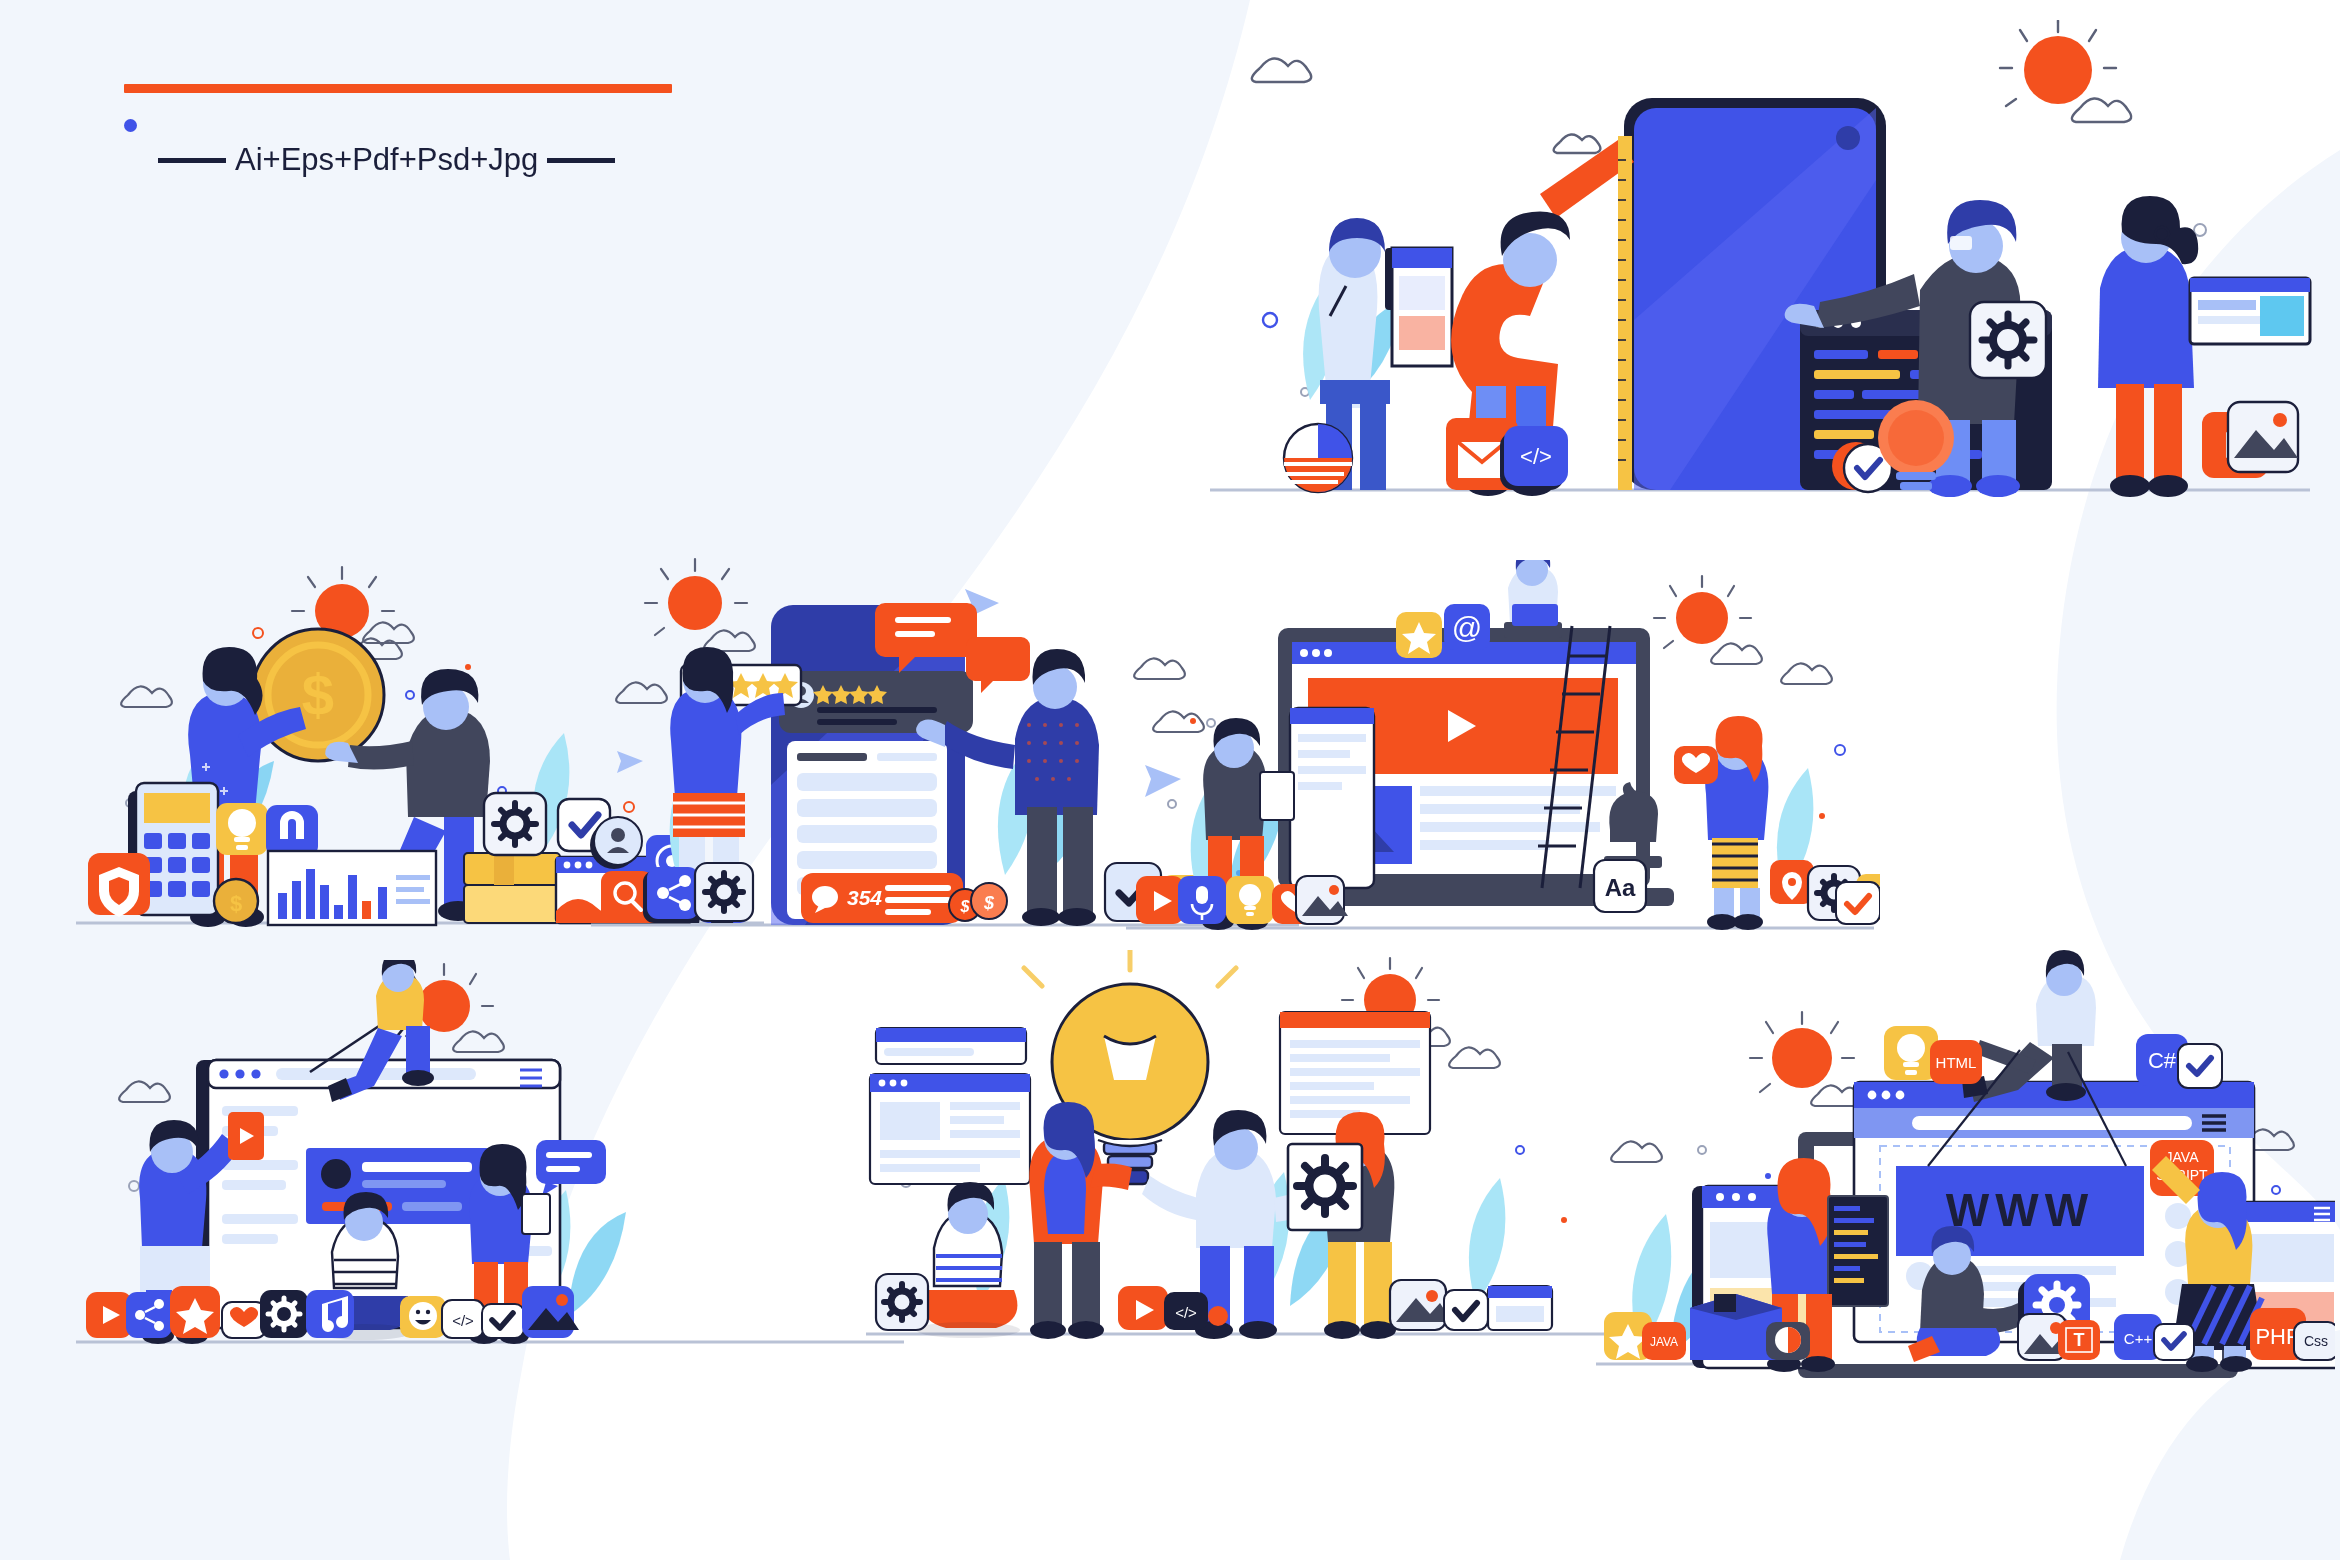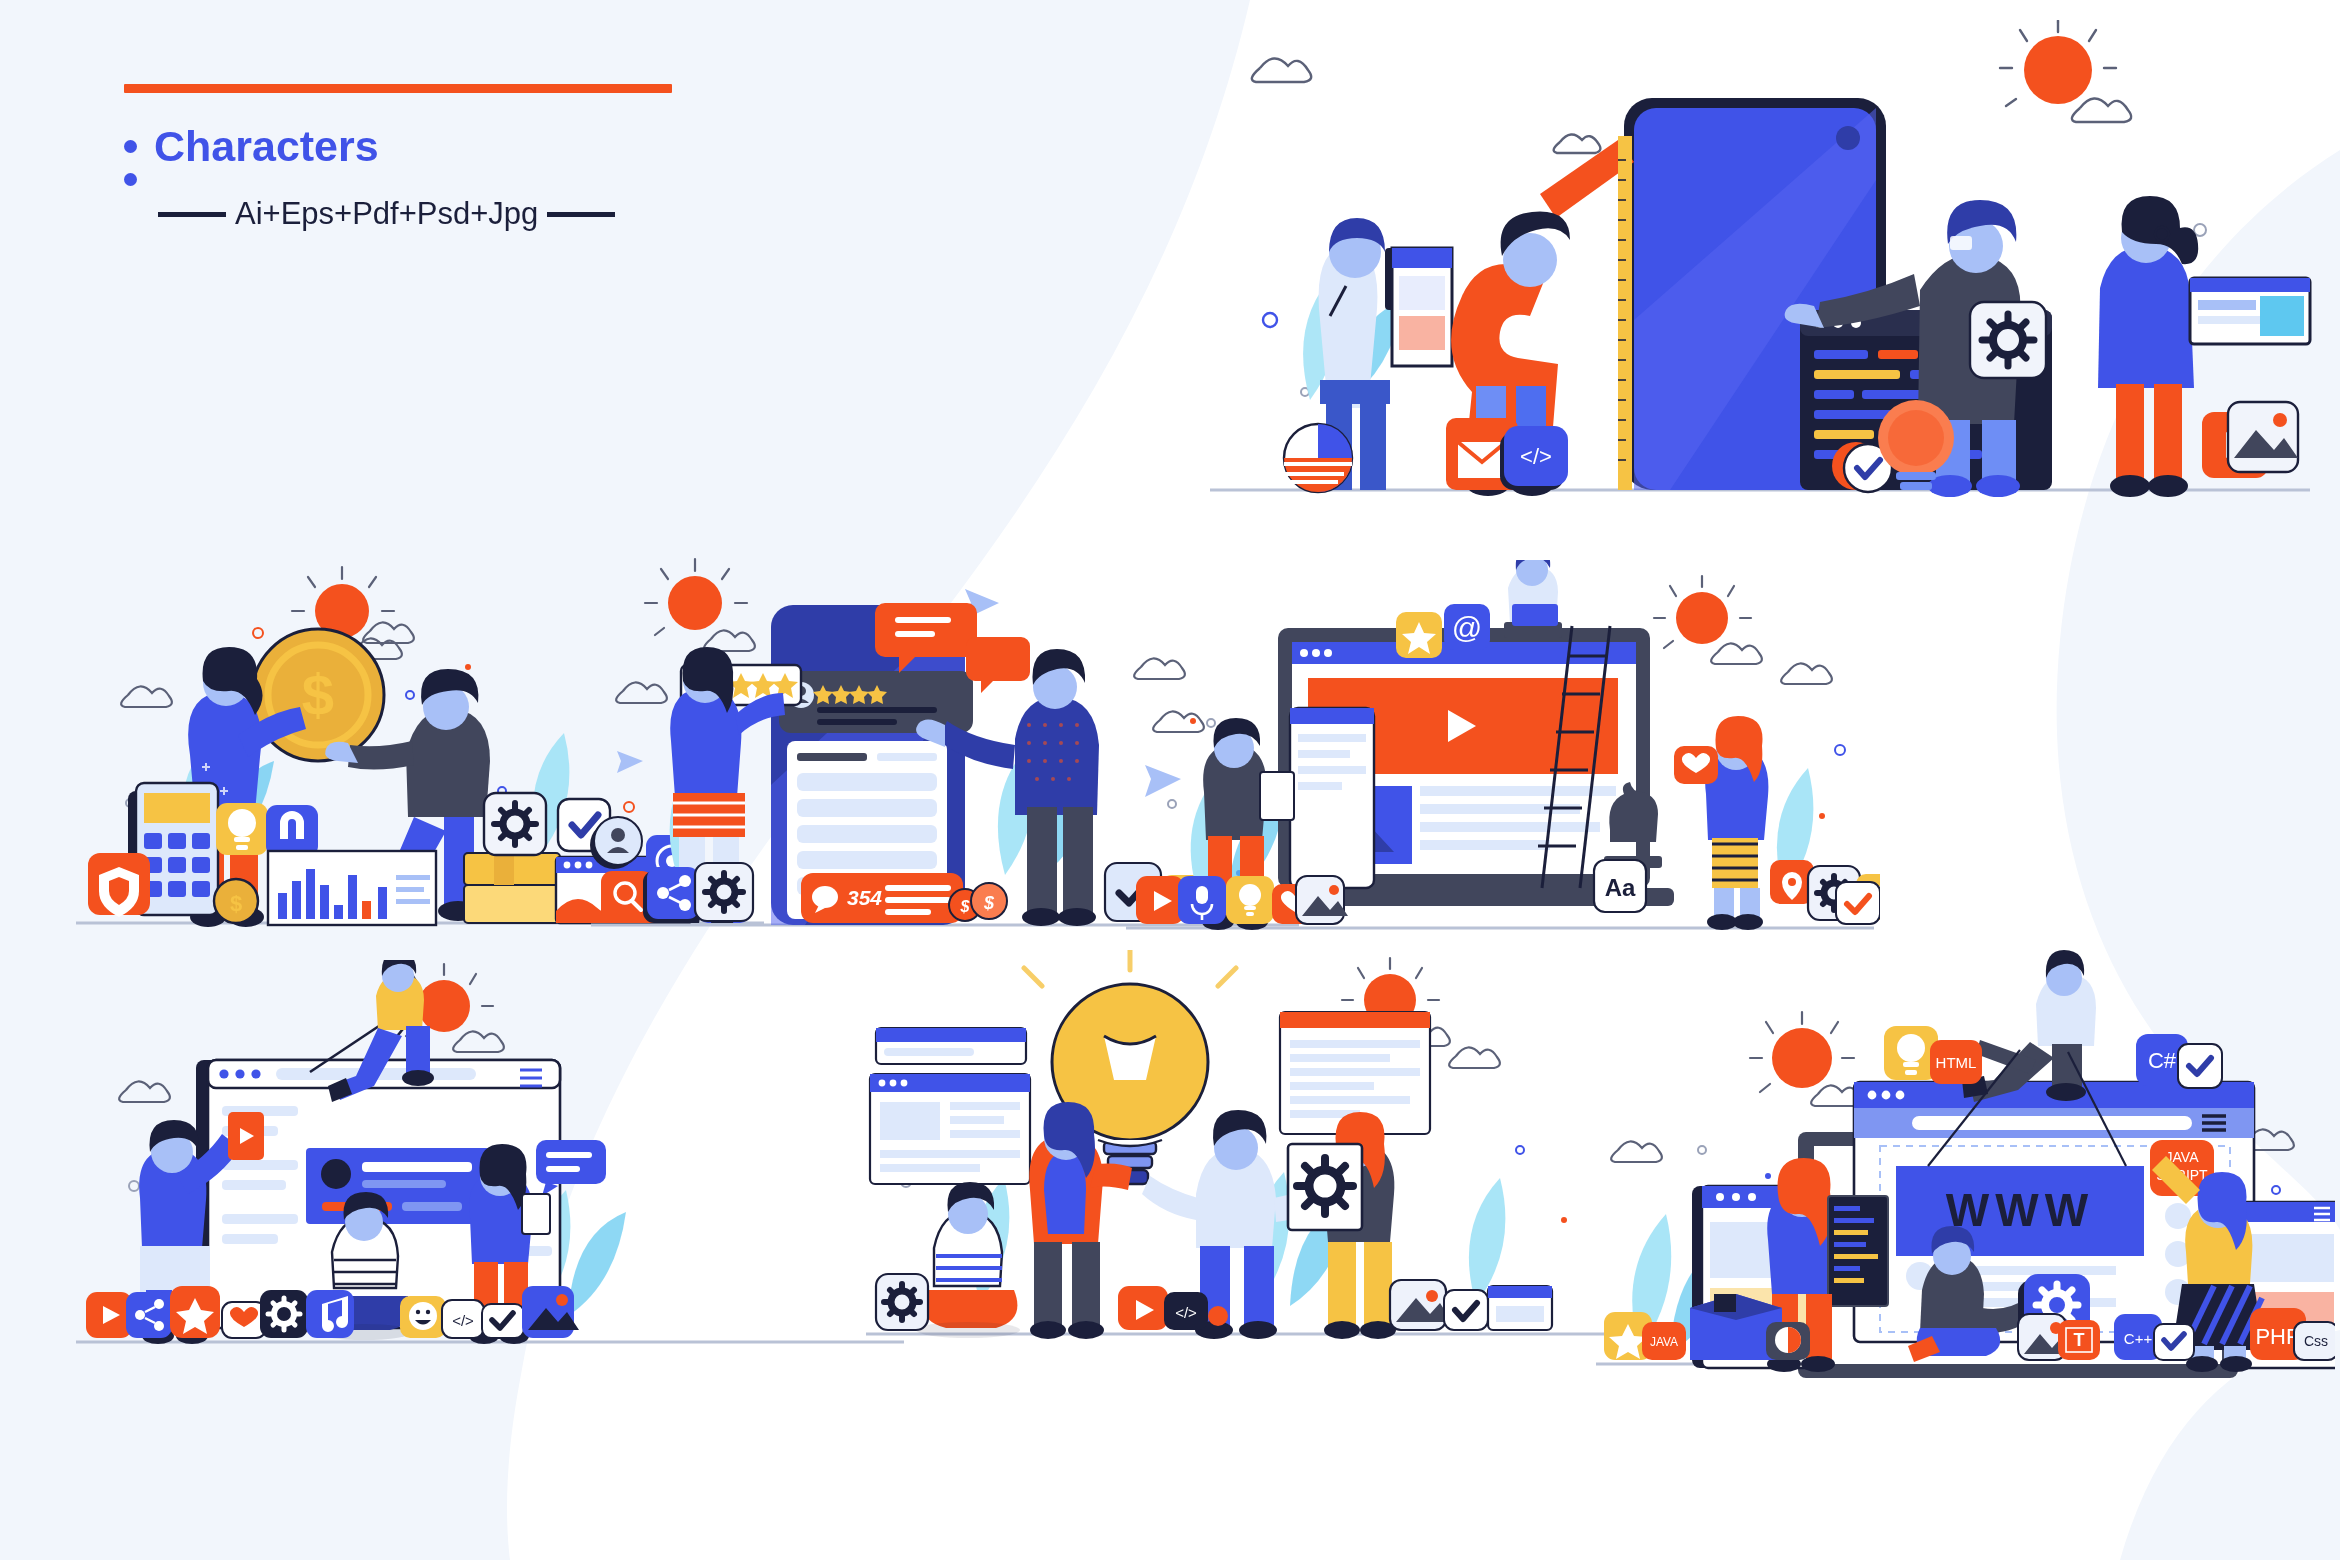--- a/index.html
+++ b/index.html
@@ -39,24 +39,20 @@
     <path d="M0,0 L1250,0 C1180,300 1020,520 860,720 C700,920 560,1140 520,1380 C505,1460 505,1520 510,1560 L0,1560 Z" fill="#f2f6fc"></path>
     <path d="M2340,150 C2180,250 2080,430 2060,640 C2040,850 2110,1010 2230,1120 C2290,1175 2330,1210 2340,1230 Z" fill="#f2f6fc"></path>
     <path d="M2340,1330 C2240,1350 2160,1420 2120,1560 L2340,1560 Z" fill="#f2f6fc"></path>
   </svg>
 
   <div class="header">
     <div class="title-rule"></div>
     <div class="bullets">
       <div class="bullet">
         <span class="dot"></span>
-        <span>Characters</span>
-      </div>
-      <div class="bullet">
-        <span class="dot"></span>
       </div>
       <div class="formats">
         <span class="ln"></span>
         <span class="txt">Ai+Eps+Pdf+Psd+Jpg</span>
         <span class="ln"></span>
       </div>
     </div>
   </div>
 
   <div class="scene" style="left:1200px;top:20px;width:1120px;height:525px;">

